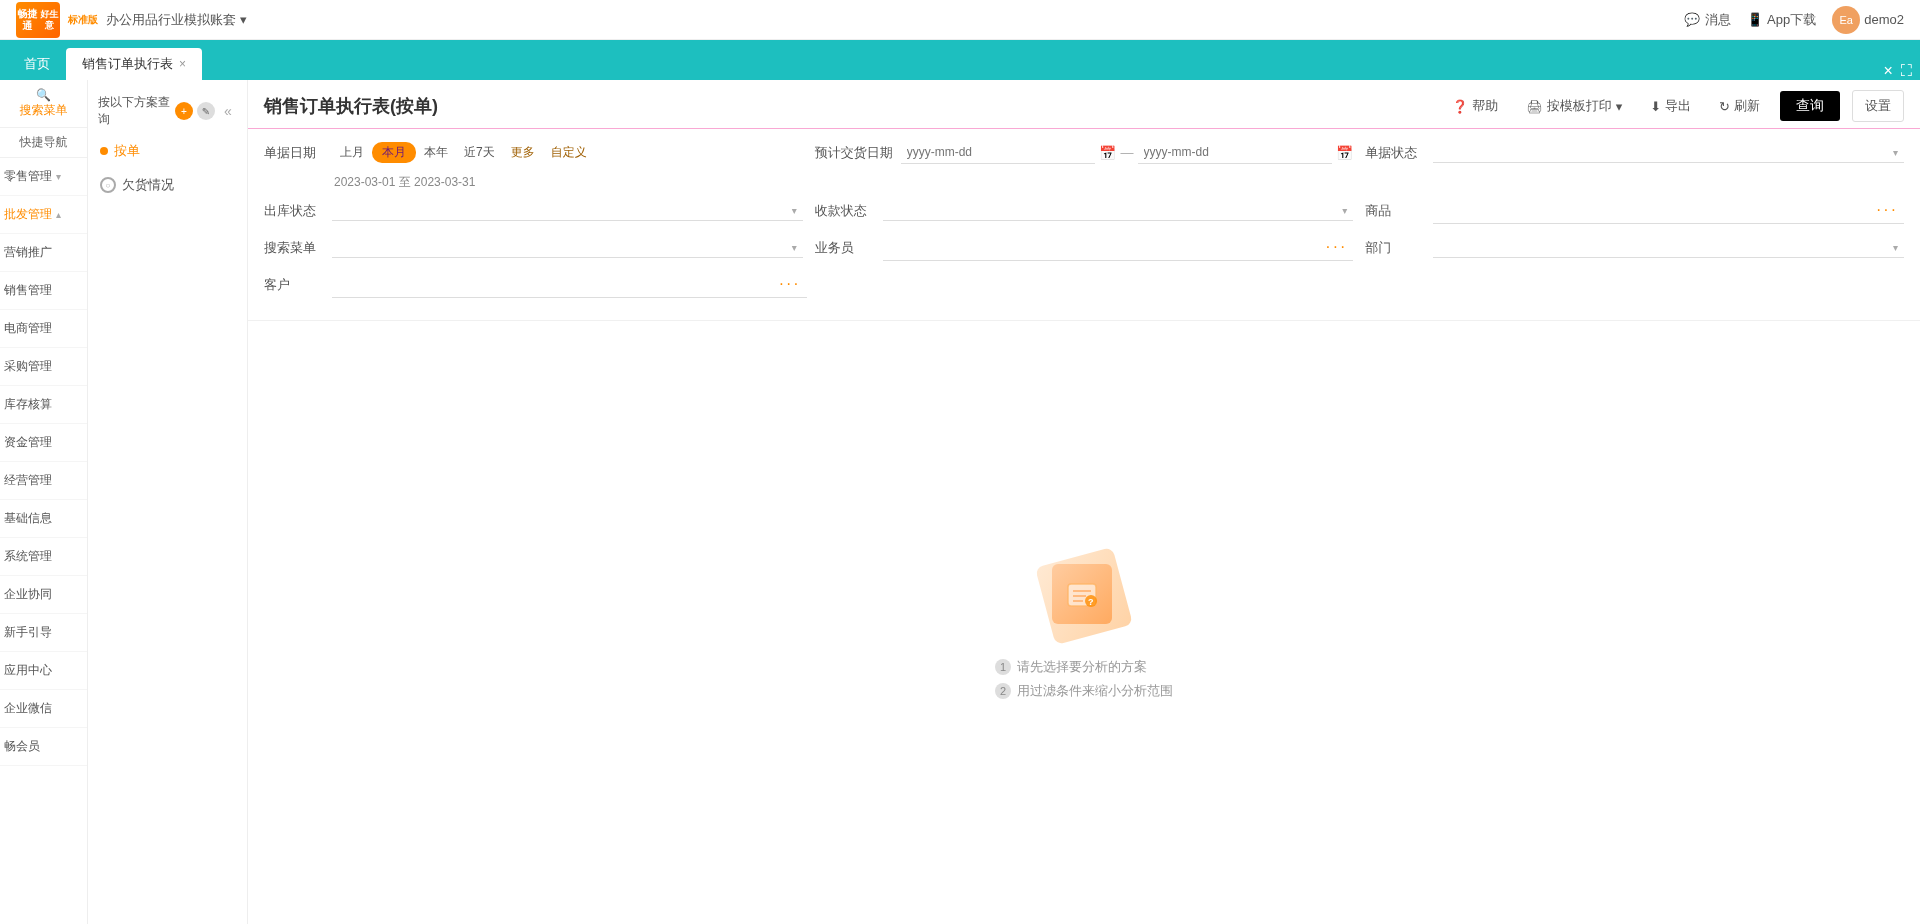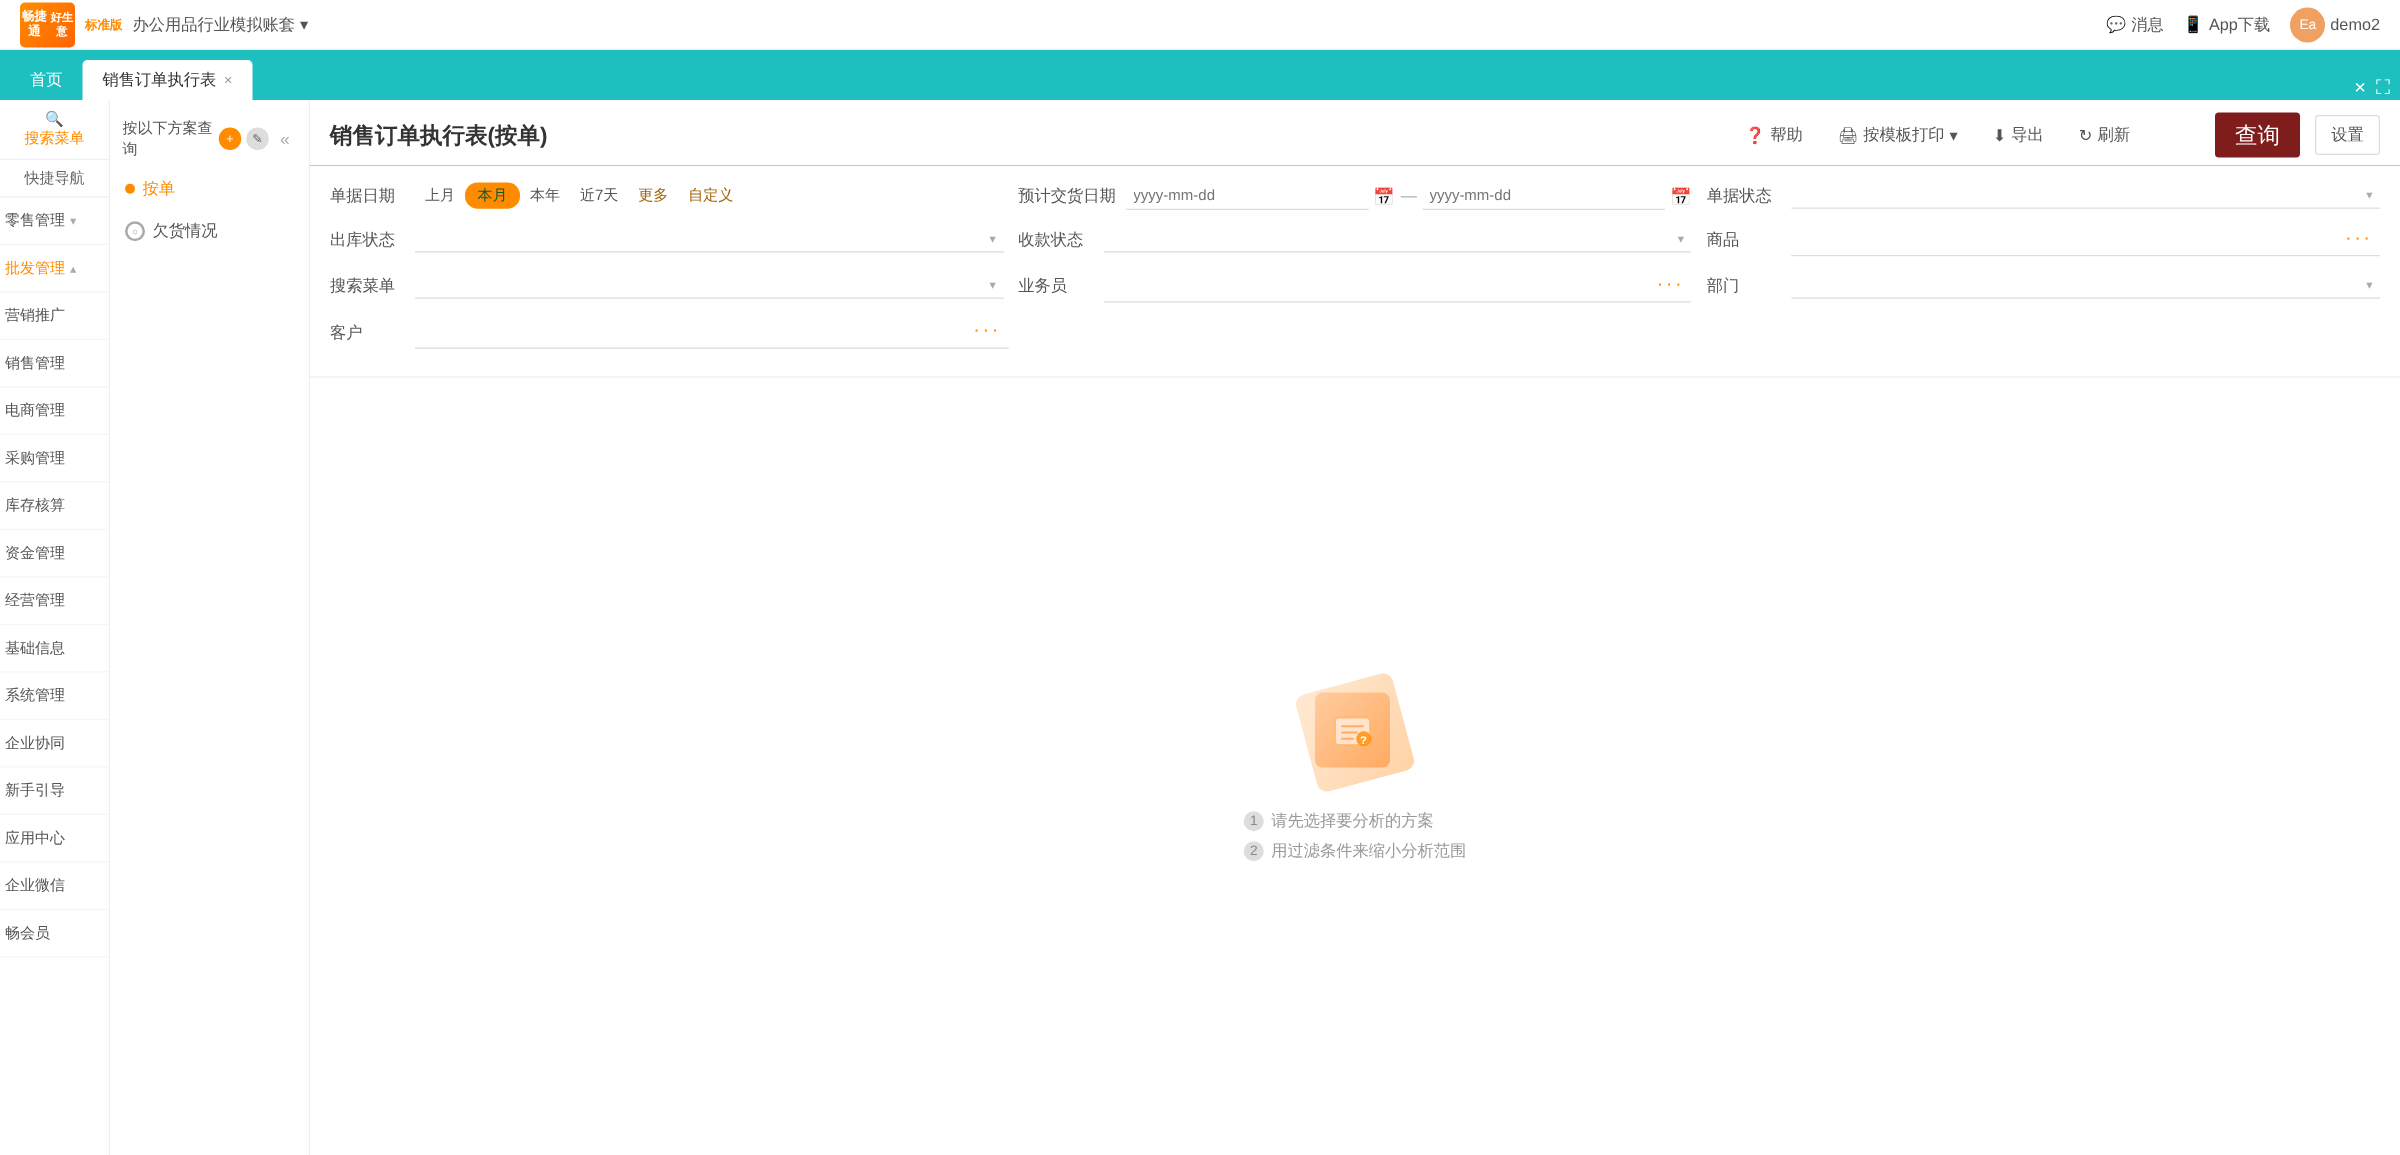--- a/index.html
+++ b/index.html
@@ -158,22 +158,22 @@
     }
     .page-title { font-size: 18px; font-weight: bold; color: #333; }
     .page-actions { display: flex; align-items: center; gap: 12px; }
     .action-btn {
       display: flex; align-items: center; gap: 4px;
       font-size: 13px; color: #555; cursor: pointer;
       padding: 4px 8px;
       border-radius: 3px;
     }
     .action-btn-primary {
-      background: #7f1d1d; color: #fff; border: none;
-      padding: 6px 16px; border-radius: 3px; cursor: pointer; font-size: 18px; margin-left: 48px;
+      background: #000000; color: #fff; border: none;
+      padding: 6px 16px; border-radius: 3px; cursor: pointer; font-size: 14px;
     }
     .action-btn-default {
       background: #fff; color: #555; border: 1px solid #ddd;
       padding: 6px 12px; border-radius: 3px; cursor: pointer; font-size: 13px;
     }
 
     
     .filter-area {
       padding: 12px 16px;
       background: #fff;
@@ -207,21 +207,21 @@
     .date-icon { color: #ff8c00; cursor: pointer; font-size: 14px; }
     .date-sep { color: #aaa; }
     .filter-tabs {
       display: flex; gap: 0; align-items: center;
     }
     .filter-tab {
       padding: 2px 8px; border-radius: 3px; font-size: 12px; cursor: pointer;
       color: #555;
     }
     .filter-tab.active {
-      background: #ff8c00; color: #14532d; border-radius: 10px; padding: 2px 10px;
+      background: #ff8c00; color: #701a75; border-radius: 10px; padding: 2px 10px;
     }
     .filter-more-btn { color: #a16207; font-size: 12px; cursor: pointer; }
     .filter-dots { color: #ff8c00; font-size: 16px; cursor: pointer; letter-spacing: 2px; }
     .collapse-btn {
       text-align: center; padding: 6px; font-size: 12px; color: #888;
       cursor: pointer; background: #fafafa; border-top: 1px solid #f0f0f0;
     }
 
     
     .empty-state {
@@ -450,20 +450,23 @@
 
             <div class="filter-group">
               <span class="filter-label">单据状态</span>
               <div class="filter-select">
                 <span></span>
                 <span class="chevron">▾</span>
               </div>
             </div>
           </div>
 
+          <div style="padding: 0 0 6px 70px; font-size: 12px; color: #888;">
+            <span>2023-03-01 至 2023-03-31</span>
+          </div>
 
           <div class="filter-row">
             <div class="filter-group">
               <span class="filter-label">出库状态</span>
               <div class="filter-select">
                 <span></span>
                 <span class="chevron">▾</span>
               </div>
             </div>
             <div class="filter-group">

